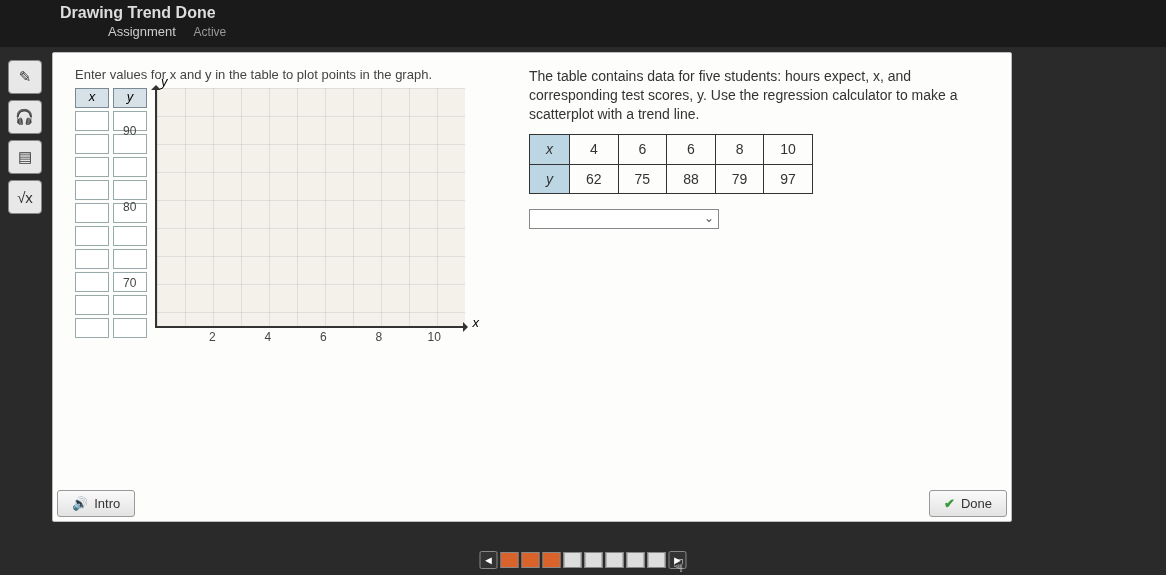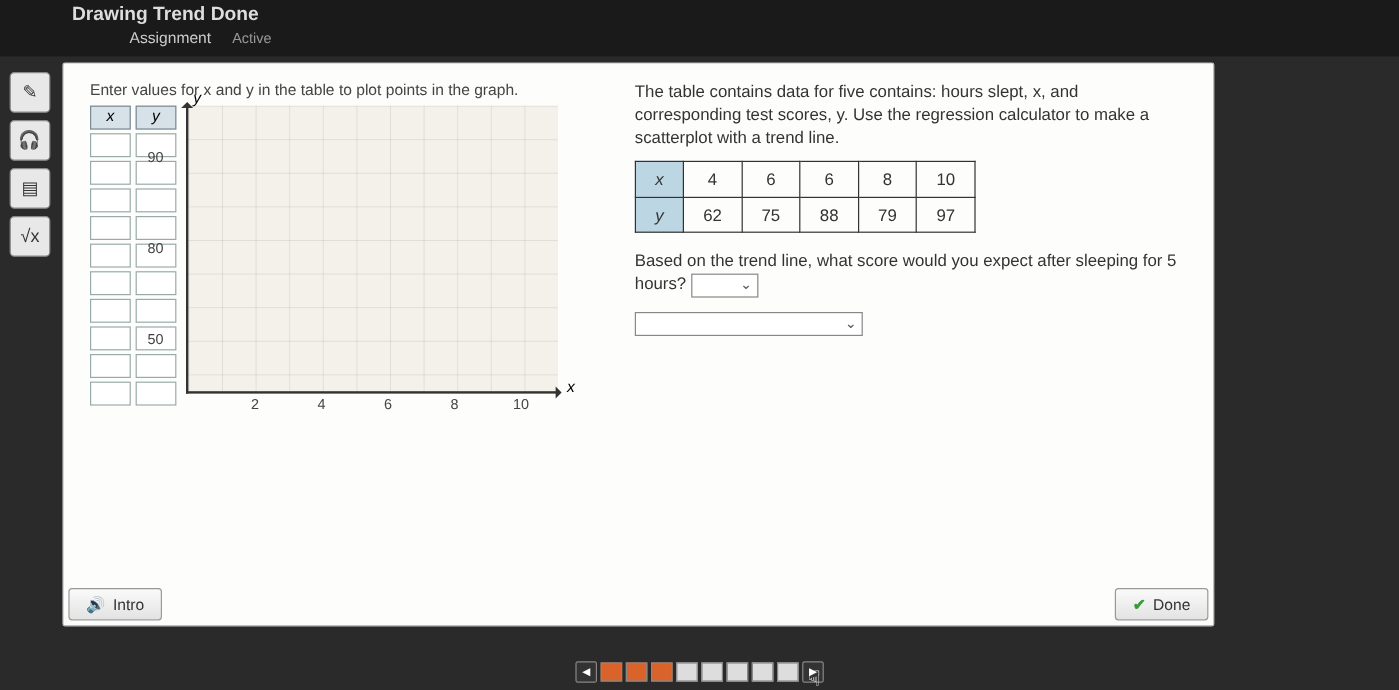--- a/index.html
+++ b/index.html
@@ -218,32 +218,32 @@
             </div>
         </div>
         <div class="graph">
           <div class="grid"></div>
           <div class="arrow-y"></div>
           <div class="arrow-x"></div>
           <div class="axis-y-name">y</div>
           <div class="axis-x-name">x</div>
           <div class="ylabel" style="top:18%;">90</div>
           <div class="ylabel" style="top:50%;">80</div>
-          <div class="ylabel" style="top:82%;">50</div>
+          <div class="ylabel" style="top:82%;">70</div>
           <div class="xlabel" style="left:18%;">2</div>
           <div class="xlabel" style="left:36%;">4</div>
           <div class="xlabel" style="left:54%;">6</div>
           <div class="xlabel" style="left:72%;">8</div>
           <div class="xlabel" style="left:90%;">10</div>
         </div>
       </div>
     </div>
 
     <div class="right-col">
-      <p>The table contains data for five contains: hours slept, x, and corresponding test scores, y. Use the regression calculator to make a scatterplot with a trend line.</p>
+      <p>The table contains data for five students: hours expect, x, and corresponding test scores, y. Use the regression calculator to make a scatterplot with a trend line.</p>
 
       <table class="data-table">
         <tbody>
             <tr>
           <th class="lbl">x</th>
           <td>4</td>
           <td>6</td>
           <td>6</td>
           <td>8</td>
           <td>10</td>
@@ -253,24 +253,20 @@
           <td>62</td>
           <td>75</td>
           <td>88</td>
           <td>79</td>
           <td>97</td>
         </tr>
       </tbody>
         </table>
 
       <div class="q">
-        <span>Based on the trend line, what score would you expect after sleeping for 5 hours? </span>
-        <span class="sel small"></span>
-      </div>
-      <div class="q">
         <span class="sel big"></span>
       </div>
     </div>
   </div>
 
   <div class="bottom-bar">
     <button class="btn">
       <span>🔊</span>
       <span>Intro</span>
     </button>

